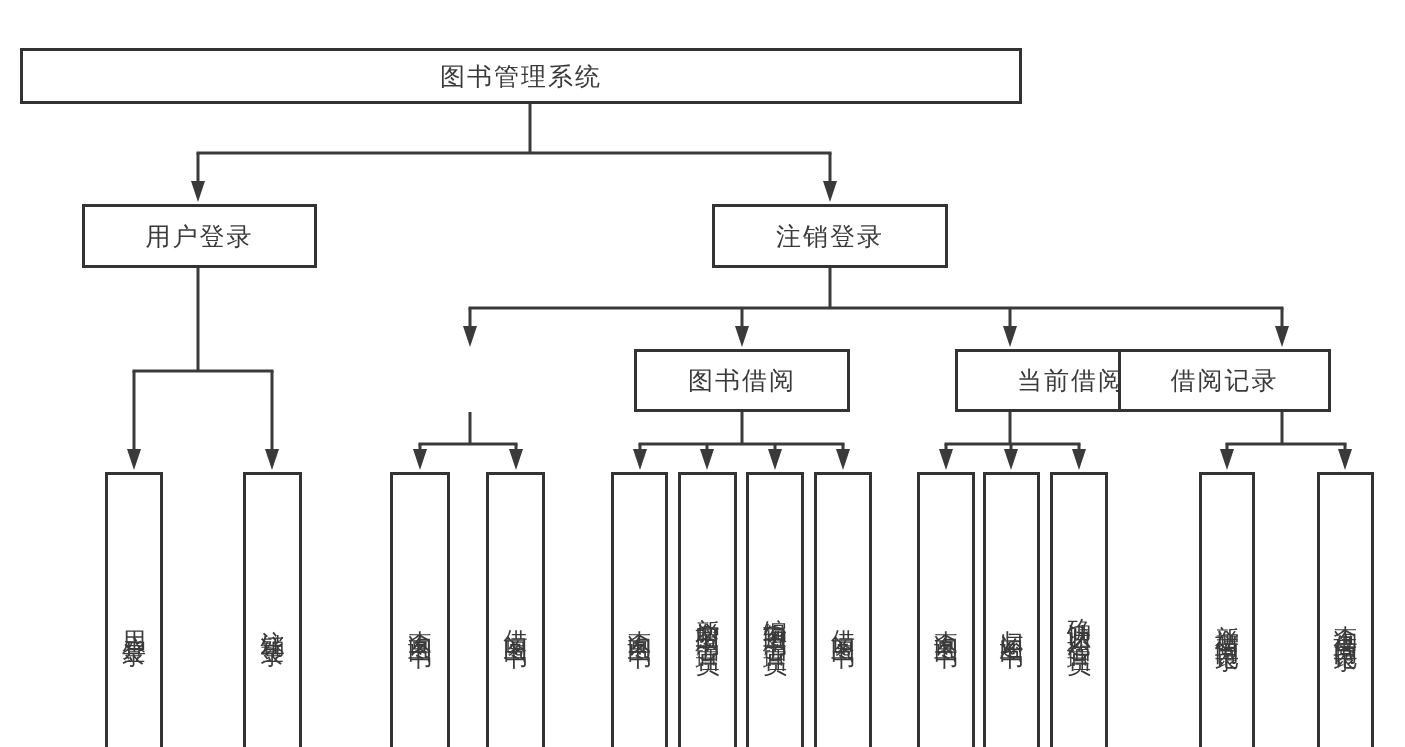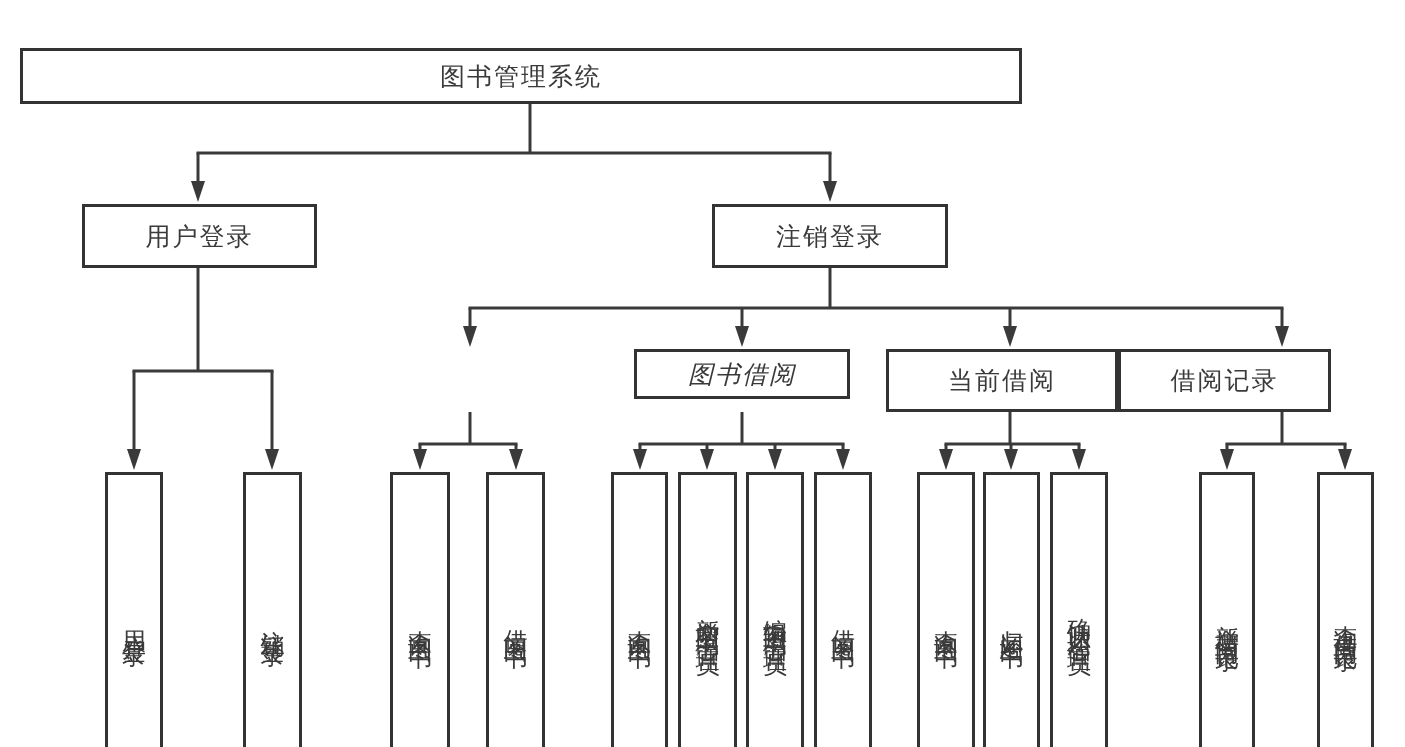--- a/index.html
+++ b/index.html
@@ -122,22 +122,22 @@
       <polygon points="1220,414 1234,414 1227,435"></polygon>
       <polygon points="1338,414 1352,414 1345,435"></polygon>
     </g>
   </svg>
 
   <div class="box hbox" style="left:20px; top:13px; width:1002px; height:56px;">图书管理系统</div>
 
   <div class="box hbox" style="left:82px; top:169px; width:235px; height:64px;">用户登录</div>
   <div class="box hbox" style="left:712px; top:169px; width:236px; height:64px;">注销登录</div>
 
-  <div class="box hbox" style="left:634px; top:314px; width:216px; height:50px;font-style:italic;">图书借阅</div>
-  <div class="box hbox" style="left:886px; top:314px; width:232px; height:63px;">当前借阅</div>
+  <div class="box hbox" style="left:634px; top:314px; width:216px; height:63px;">图书借阅</div>
+  <div class="box hbox" style="left:955px; top:314px; width:232px; height:63px;">当前借阅</div>
   <div class="box hbox" style="left:1118px; top:314px; width:213px; height:63px;">借阅记录</div>
 
   <div class="box vbox" style="left:105px; top:437px; width:58px; height:298px;">
     <span class="vtext">用户登录</span>
   </div>
   <div class="box vbox" style="left:243px; top:437px; width:59px; height:298px;">
     <span class="vtext">注销登录</span>
   </div>
 
   <div class="box vbox" style="left:390px; top:437px; width:60px; height:298px;">

